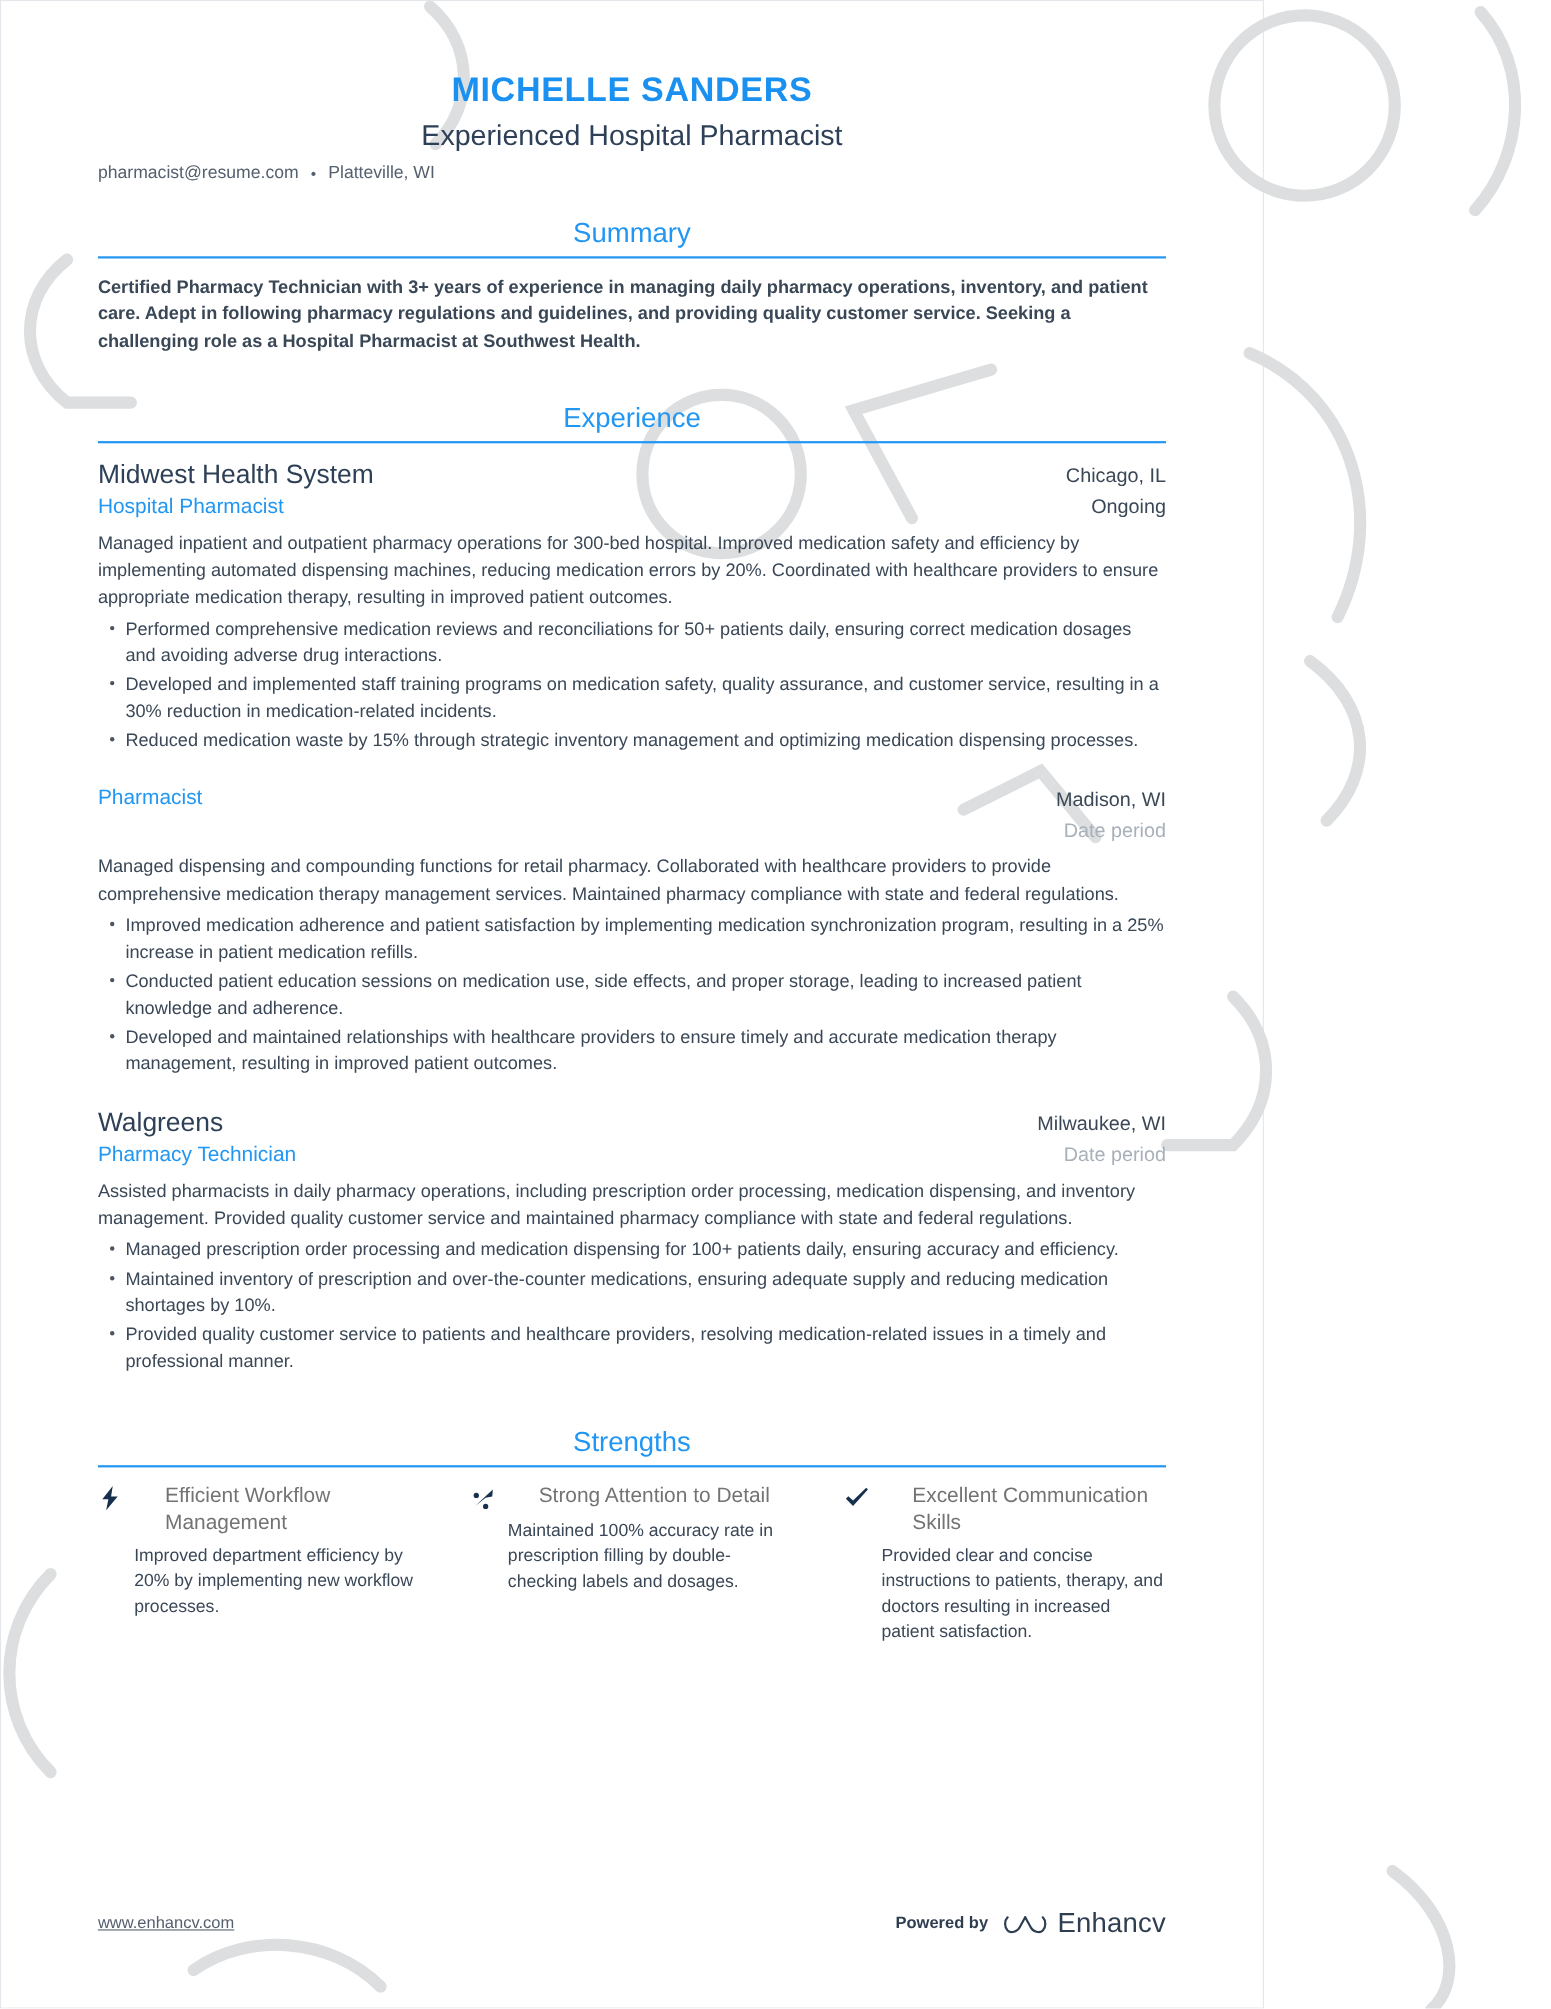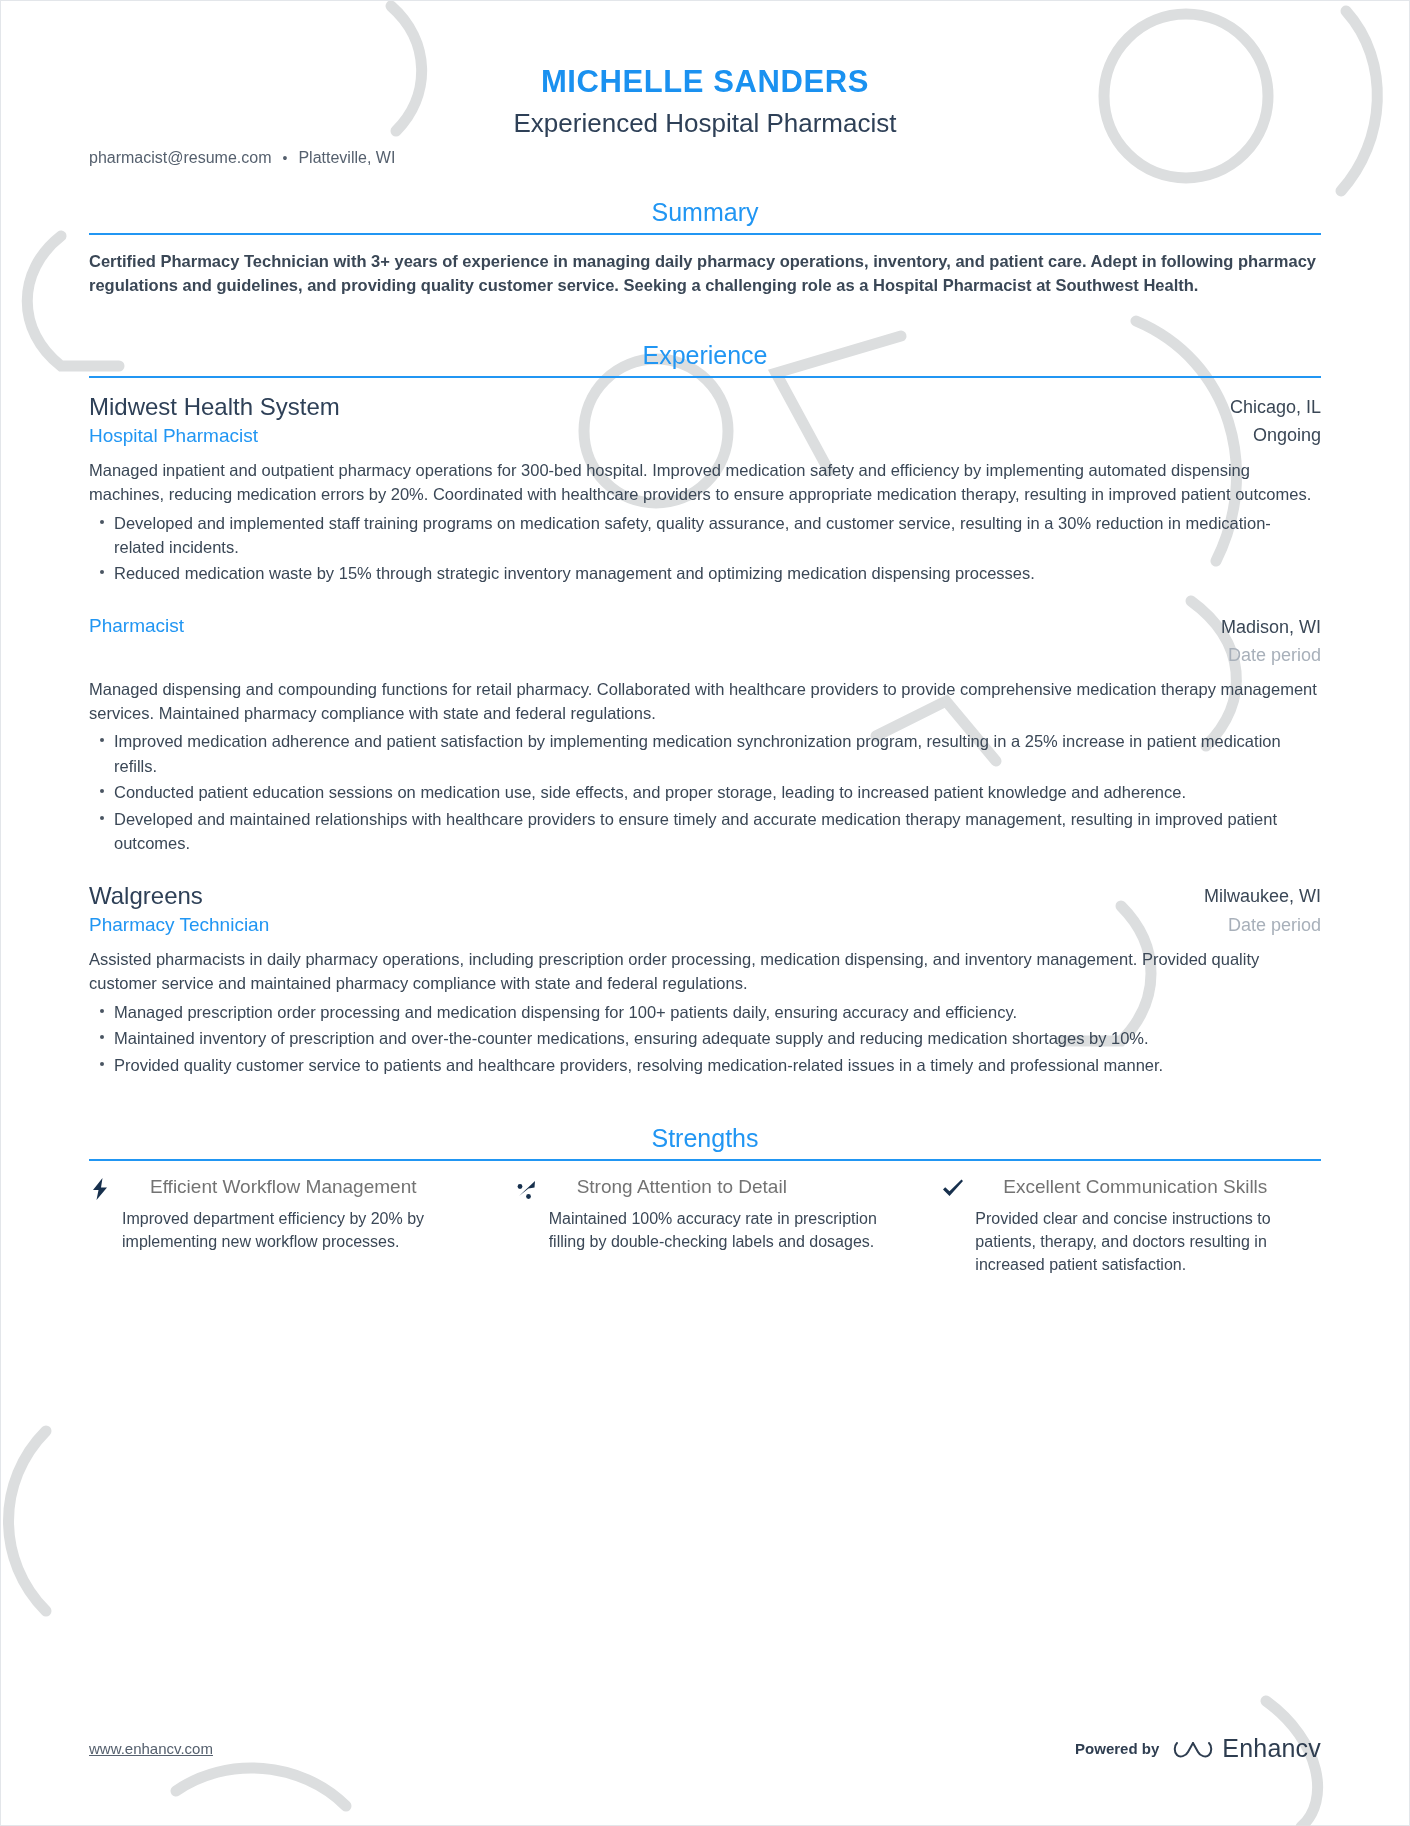--- a/index.html
+++ b/index.html
@@ -11,21 +11,21 @@
     font-family: "Liberation Sans", sans-serif;
     width: 1410px;
     height: 1826px;
     position: relative;
     overflow: hidden;
     color: #2e3d50;
   }
   .page {
     position: absolute;
     left: 0; top: 0;
-    width: 1410px;
+    width: 1149px;
     height: 1826px;
     background: #ffffff;
     box-sizing: border-box;
     border: 1px solid #e3e6ea;
   }
   
   .bg-deco {
     position: absolute;
     left: 0; top: 0;
     width: 1410px; height: 1826px;
@@ -290,20 +290,21 @@
               <div class="company">Midwest Health System</div>
               <div class="job-title">Hospital Pharmacist</div>
             </div>
             <div class="exp-right">
               <div class="exp-location">Chicago, IL</div>
               <div class="exp-date">Ongoing</div>
             </div>
           </div>
           <div class="exp-desc">Managed inpatient and outpatient pharmacy operations for 300-bed hospital. Improved medication safety and efficiency by implementing automated dispensing machines, reducing medication errors by 20%. Coordinated with healthcare providers to ensure appropriate medication therapy, resulting in improved patient outcomes.</div>
           <ul class="bullets">
+            <li>Performed comprehensive medication reviews and reconciliations for 50+ patients daily, ensuring correct medication dosages and avoiding adverse drug interactions.</li>
             <li>Developed and implemented staff training programs on medication safety, quality assurance, and customer service, resulting in a 30% reduction in medication-related incidents.</li>
             <li>Reduced medication waste by 15% through strategic inventory management and optimizing medication dispensing processes.</li>
           </ul>
         </div>
 
         <div class="exp-entry">
           <div class="exp-head">
             <div class="exp-left">
               <div class="job-title">Pharmacist</div>
             </div>

